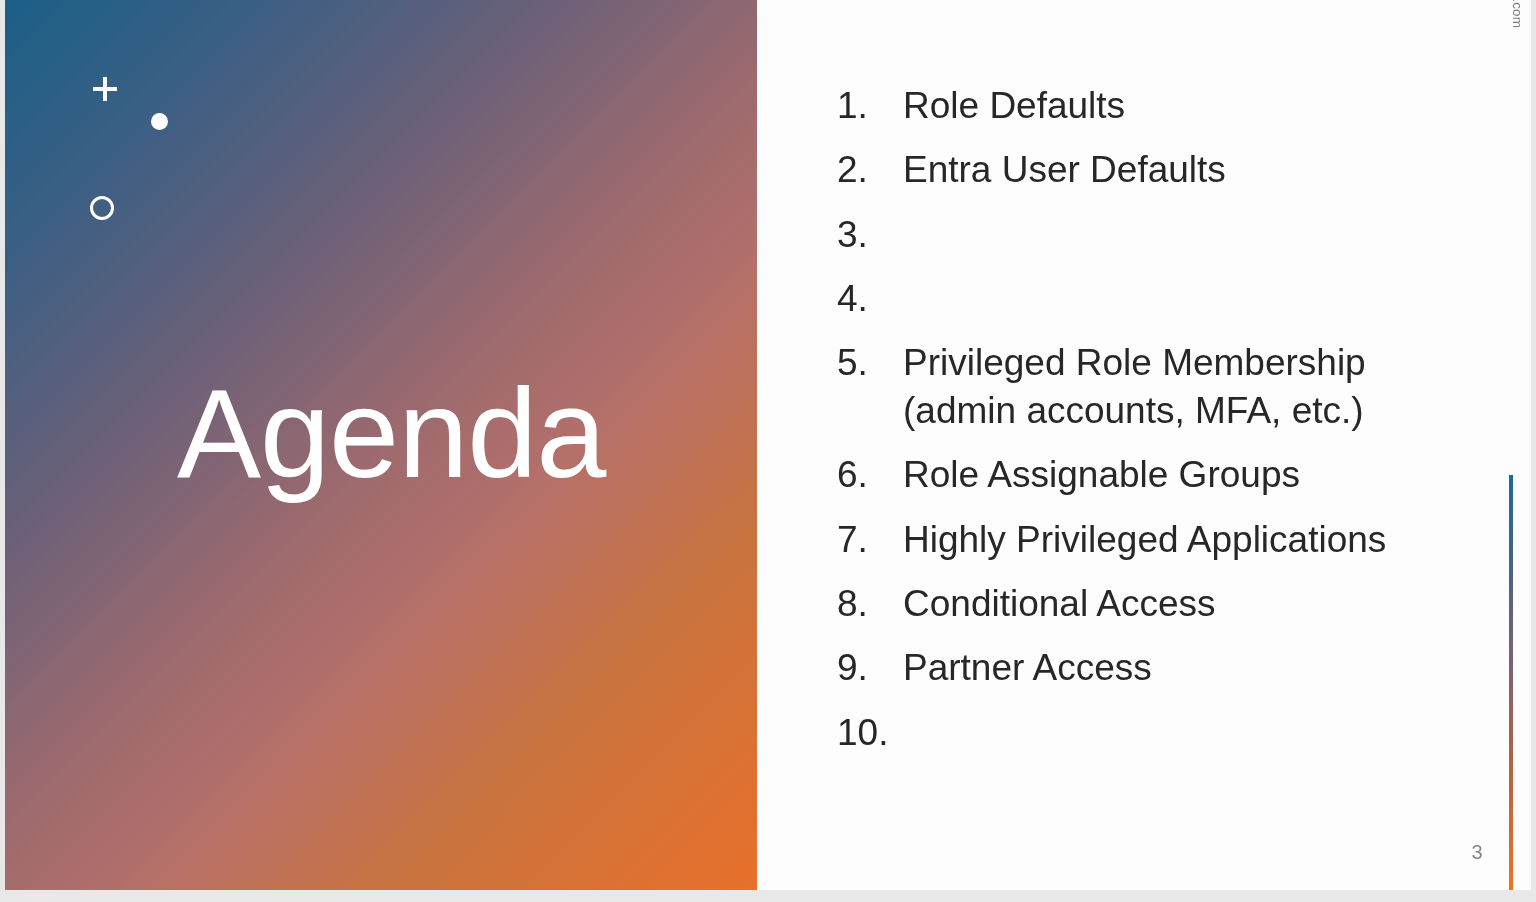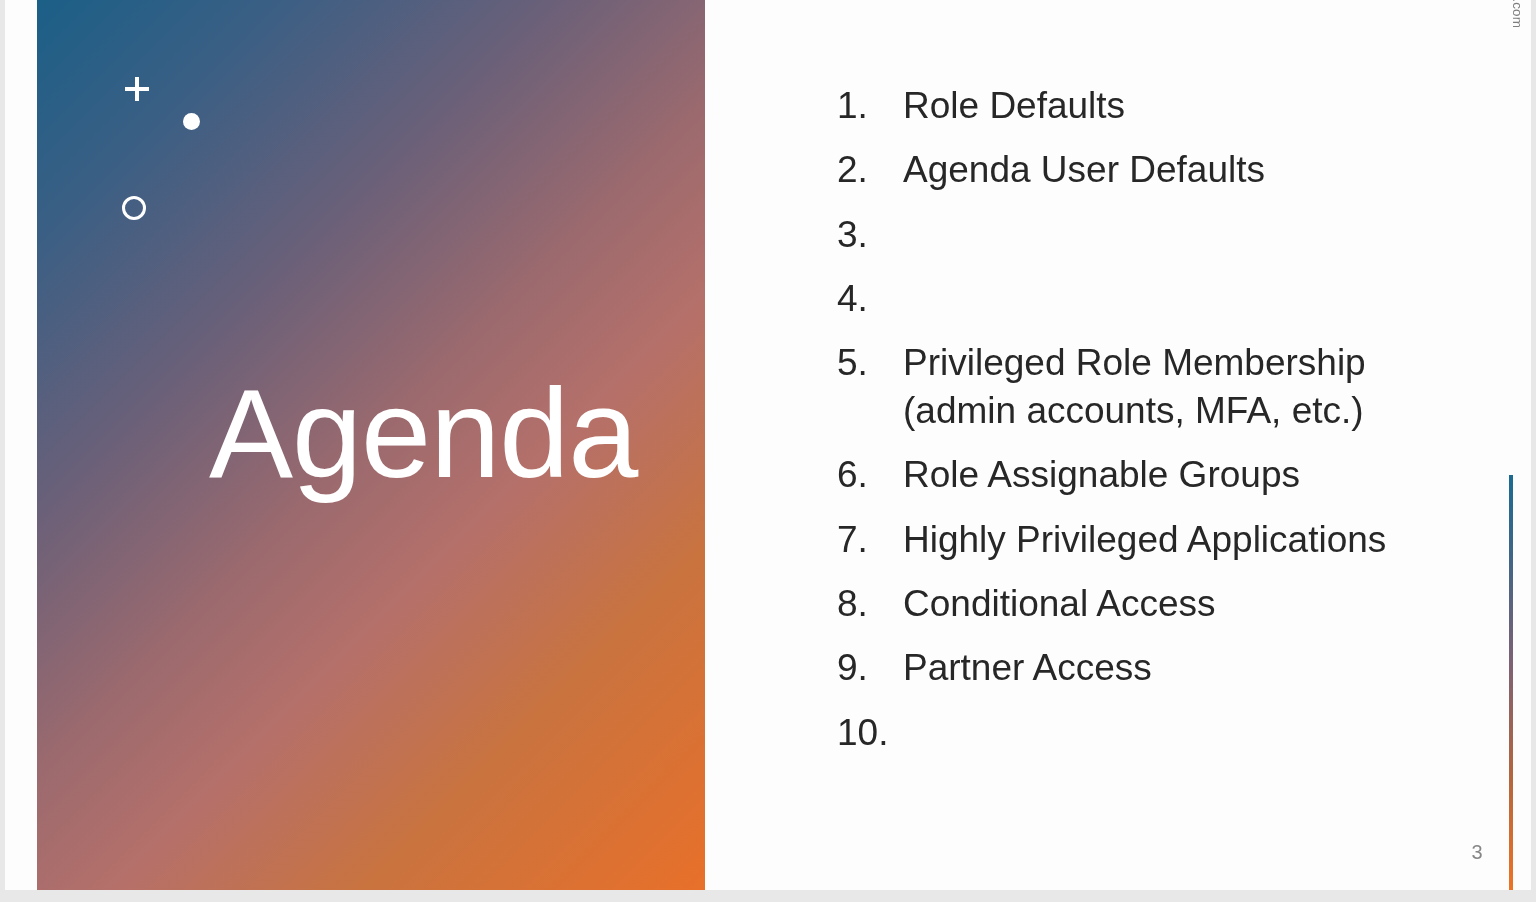--- a/index.html
+++ b/index.html
@@ -23,32 +23,31 @@
     height: 890px;
     background: #fdfdfd;
     overflow: hidden;
   }
 
   
   #gradient-panel {
     position: absolute;
     left: 0;
     top: 0;
-    width: 668px;
+    width: 752px;
     height: 890px;
     background:
       linear-gradient(135deg,
         #1b5f87 0%,
         #3c5f84 16%,
         #6a6079 33%,
         #9c6a6e 50%,
         #b5706a 62%,
         #c9733f 78%,
         #e8702a 100%);
-    margin-left: 32px;
   }
 
   
   .deco {
     position: absolute;
     pointer-events: none;
   }
   #deco-plus {
     left: 88px;
     top: 77px;
@@ -180,21 +179,21 @@
     <div id="slide-title">Agenda</div>
   </div>
 
   <div id="agenda-list">
     <div class="agenda-item">
       <span class="agenda-num">1.</span>
       <span class="agenda-text">Role Defaults</span>
     </div>
     <div class="agenda-item">
       <span class="agenda-num">2.</span>
-      <span class="agenda-text">Agenda User Defaults</span>
+      <span class="agenda-text">Entra User Defaults</span>
     </div>
     <div class="agenda-item">
       <span class="agenda-num">3.</span>
     </div>
     <div class="agenda-item">
       <span class="agenda-num">4.</span>
     </div>
     <div class="agenda-item">
       <span class="agenda-num">5.</span>
       <span class="agenda-text">Privileged Role Membership (admin accounts, MFA, etc.)</span>

